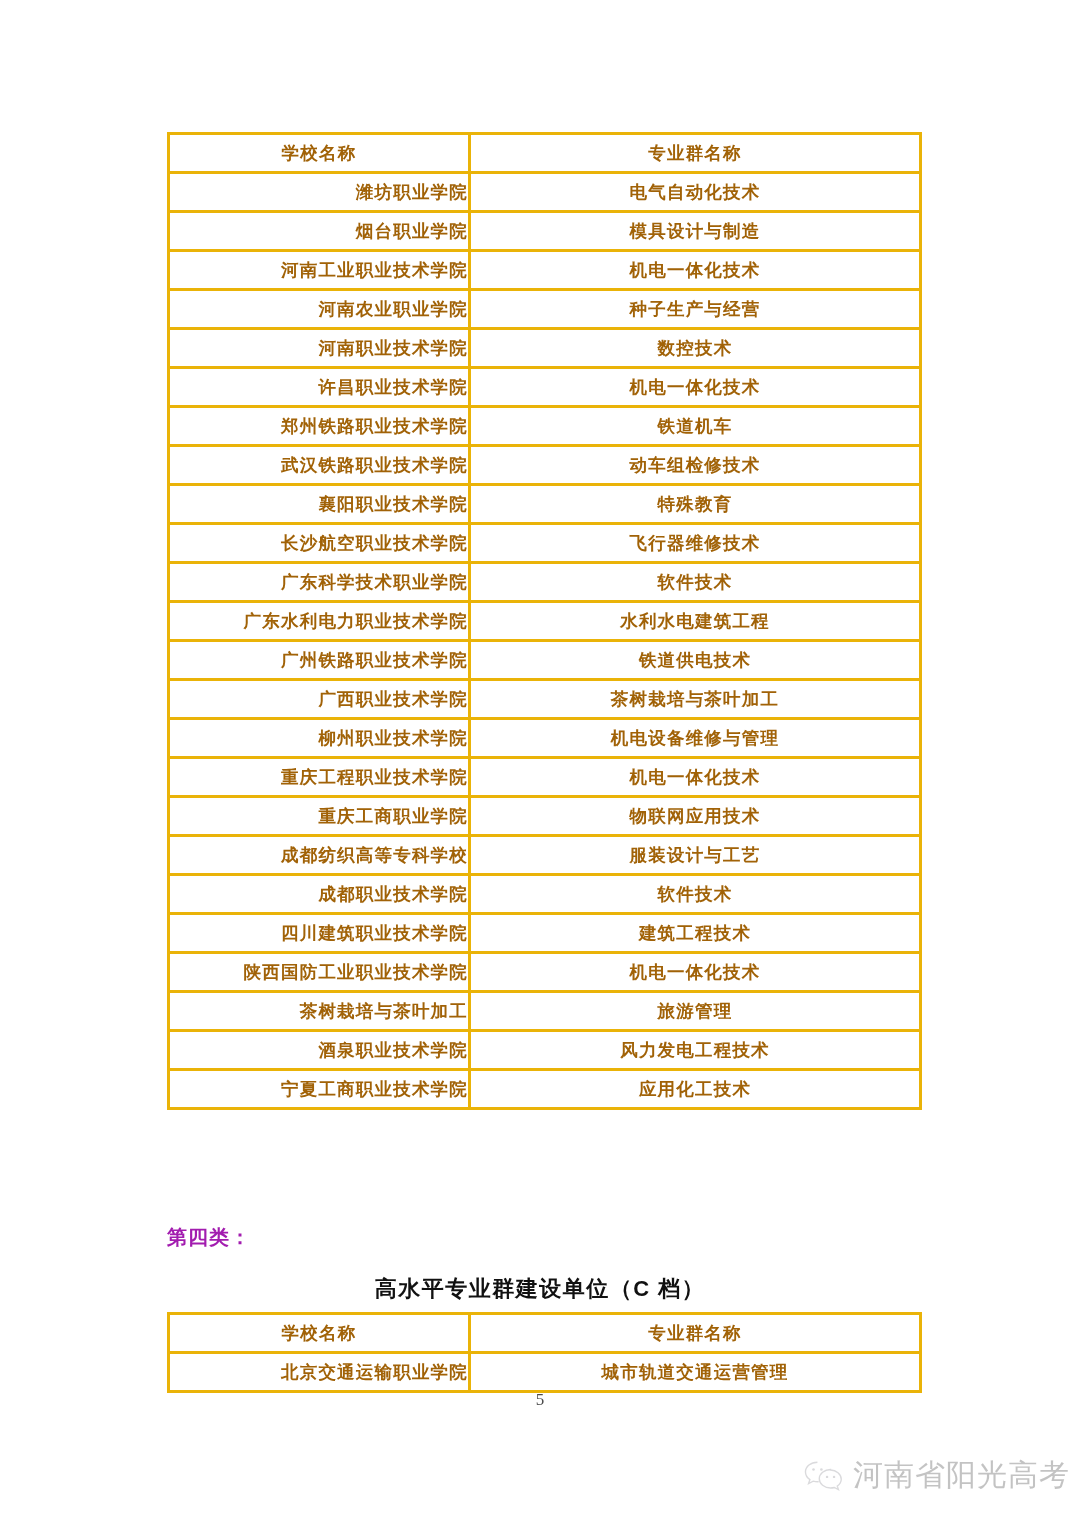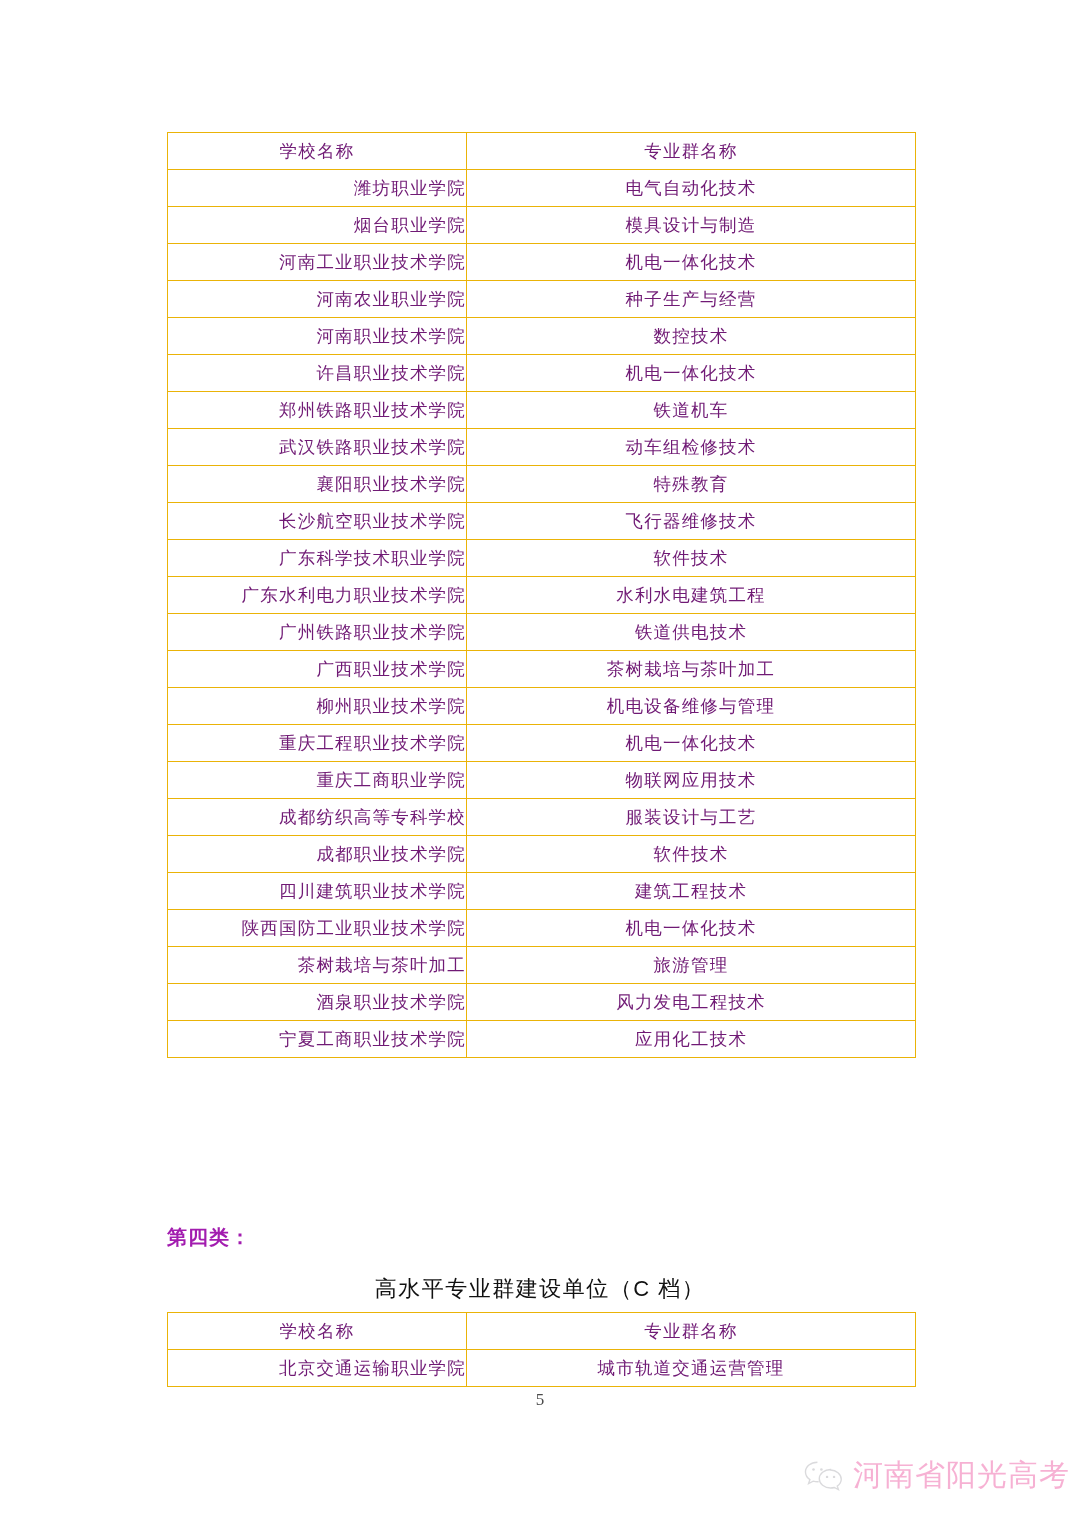--- a/index.html
+++ b/index.html
@@ -24,26 +24,26 @@
 
   
   .doc-table {
     position: absolute;
     border-collapse: collapse;
     table-layout: fixed;
     background: #ffffff;
   }
   .doc-table td,
   .doc-table th {
-    border: 1px solid #eab308;
+    border: 3px solid #eab308;
     padding: 0;
     height: 36px;
-    font-weight: normal;
+    font-weight: bold;
     font-size: 17.5px;
-    color: #701a75;
+    color: #a16207;
     letter-spacing: 1.2px;
     font-family: "Liberation Serif", "DejaVu Serif", serif;
   }
   .col-school { width: 298px; }
   .col-major  { width: 448px; }
 
   .cell-head {
     text-align: center;
     letter-spacing: 3px;
   }
@@ -75,21 +75,21 @@
     color: #a21caf;
     font-family: "Liberation Sans", "DejaVu Sans", sans-serif;
   }
   .section-title {
     position: absolute;
     left: 167px;
     top: 1274px;
     width: 746px;
     text-align: center;
     font-size: 22px;
-    font-weight: normal;
+    font-weight: bold;
     letter-spacing: 1.5px;
     color: #111111;
     font-family: "Liberation Sans", "DejaVu Sans", sans-serif;
   }
 
   
   .page-number {
     position: absolute;
     left: 0;
     top: 1390px;
@@ -110,21 +110,21 @@
     gap: 8px;
     opacity: 0.42;
   }
   .watermark .wechat-mark {
     width: 42px;
     height: 34px;
     flex: 0 0 auto;
   }
   .watermark .wm-text {
     font-size: 30px;
-    color: #ec4899;
+    color: #737373;
     letter-spacing: 1px;
     white-space: nowrap;
     font-family: "Liberation Serif", "DejaVu Serif", serif;
   }
 </style>
 </head>
 <body>
 
 <div class="page">
 

